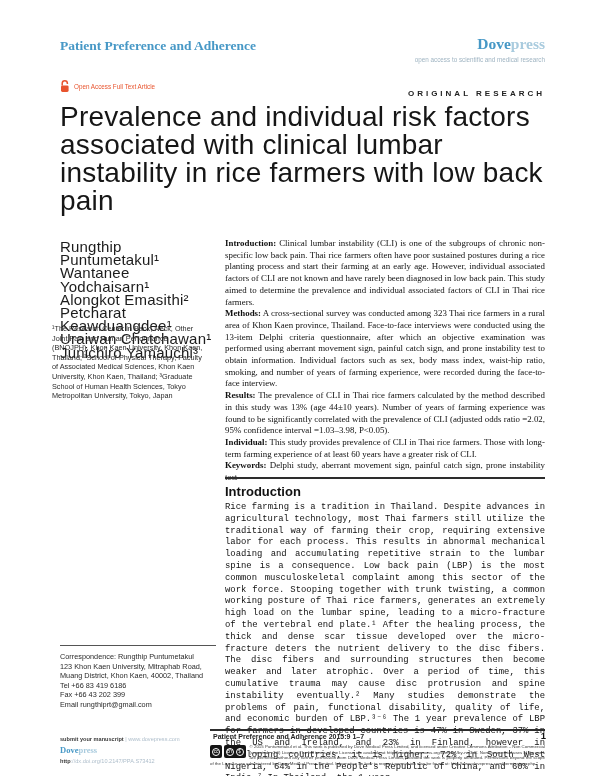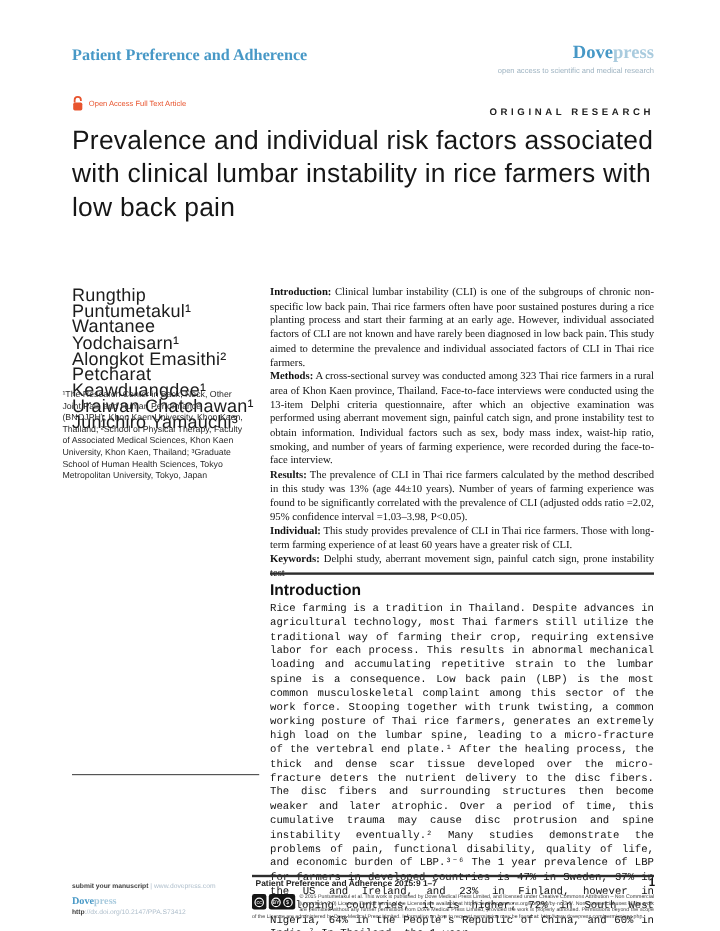--- a/index.html
+++ b/index.html
@@ -11,21 +11,21 @@
   .journal-name { position:absolute; left:60px; top:38px; font-family:"Liberation Serif","DejaVu Serif",serif; font-weight:bold; font-size:13.5px; color:#4798C6;text-align:right; }
   .brand { position:absolute; right:55px; top:35px; font-family:"Liberation Serif","DejaVu Serif",serif; font-weight:bold; font-size:15.5px; text-align:right; }
   .brand .dove { color:#4798C6; }
   .brand .press { color:#A9CBDE; }
   .tagline { position:absolute; right:55px; top:56px; font-size:6.3px; color:#9FB4C2; }
 
   .oa-row { position:absolute; left:60px; top:80px; display:flex; align-items:center; gap:4px; }
   .oa-label { font-size:6.3px; color:#E8542E; }
   .article-type { position:absolute; right:55px; top:89px; font-size:8px; font-weight:bold; letter-spacing:3px; color:#222; }
 
-  .title { position:absolute; left:60px; top:103px; width:492px; font-size:22px; line-height:28px; font-weight:400; color:#161616; letter-spacing:0.2px; }
+  .title { position:absolute; left:60px; top:103px; width:492px; font-size:28px; line-height:28px; font-weight:400; color:#161616; letter-spacing:0.2px; }
 
   
   .authors { position:absolute; left:60px; top:240px; width:160px; font-size:15px; line-height:13.2px; color:#1c1c1c; white-space:pre-line; letter-spacing:0.2px; }
   .affiliations { position:absolute; left:52px; top:324px; width:152px; font-size:7.3px; line-height:9.6px; color:#2a2a2a; }
   .corr-rule { position:absolute; left:60px; top:645px; width:156px; height:1px; background:#555; }
   .correspondence { position:absolute; left:60px; top:652px; width:152px; font-size:7.3px; line-height:9.6px; color:#2a2a2a; white-space:pre-line; }
 
   .footer-left { position:absolute; left:60px; top:736px; width:150px; }
   .submit-line { font-size:5.6px; color:#AEBECB; }
   .submit-line .strong { font-weight:bold; color:#3a3a3a; }
@@ -78,20 +78,25 @@
   <h1 class="title">Prevalence and individual risk factors associated with clinical lumbar instability in rice farmers with low back pain</h1>
 
   <div class="authors">Rungthip Puntumetakul¹
 Wantanee Yodchaisarn¹
 Alongkot Emasithi²
 Petcharat Keawduangdee¹
 Uraiwan Chatchawan¹
 Junichiro Yamauchi³</div>
   <div class="affiliations">¹The Research Center in Back, Neck, Other Joint Pain and Human Performance (BNOJPH), Khon Kaen University, Khon Kaen, Thailand; ²School of Physical Therapy, Faculty of Associated Medical Sciences, Khon Kaen University, Khon Kaen, Thailand; ³Graduate School of Human Health Sciences, Tokyo Metropolitan University, Tokyo, Japan</div>
   <div class="corr-rule"></div>
+  <div class="correspondence">Correspondence: Rungthip Puntumetakul
+123 Khon Kaen University, Mitraphab Road, Muang District, Khon Kaen, 40002, Thailand
+Tel +66 83 419 6186
+Fax +66 43 202 399
+Email rungthiprt@gmail.com</div>
 
   <div class="footer-left">
     <div class="submit-line">
       <span class="strong">submit your manuscript</span><span> | </span><span>www.dovepress.com</span>
     </div>
     <div class="footer-dove">
       <span class="dove">Dove</span><span class="press">press</span>
     </div>
     <div class="doi-line">
       <span class="strong">http</span><span>://dx.doi.org/10.2147/PPA.S73412</span>

